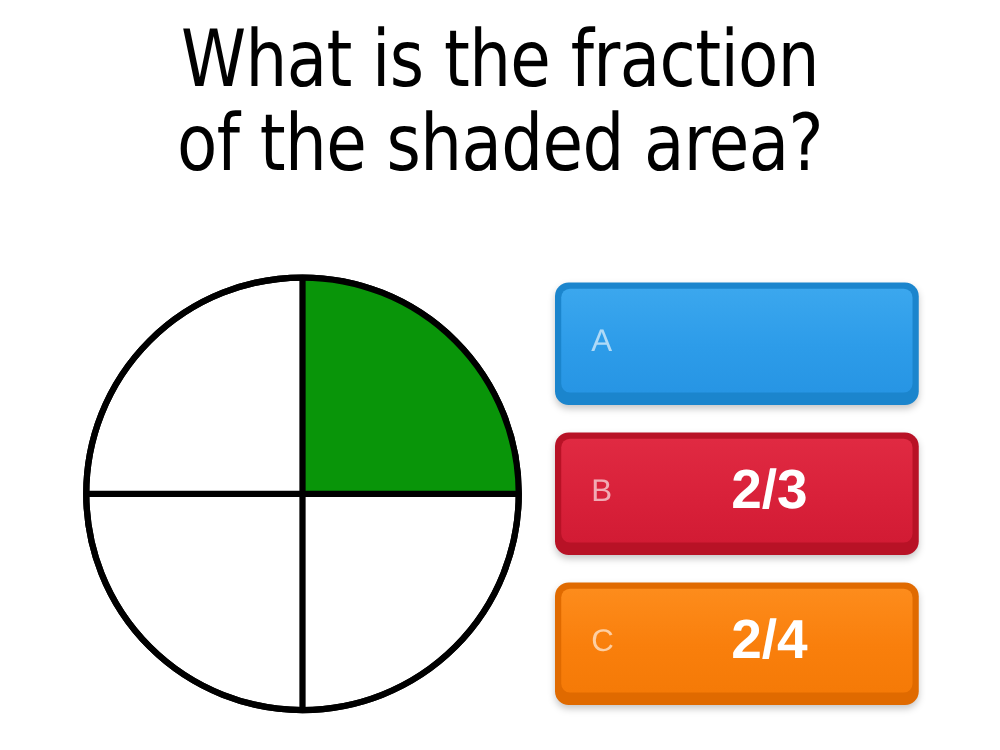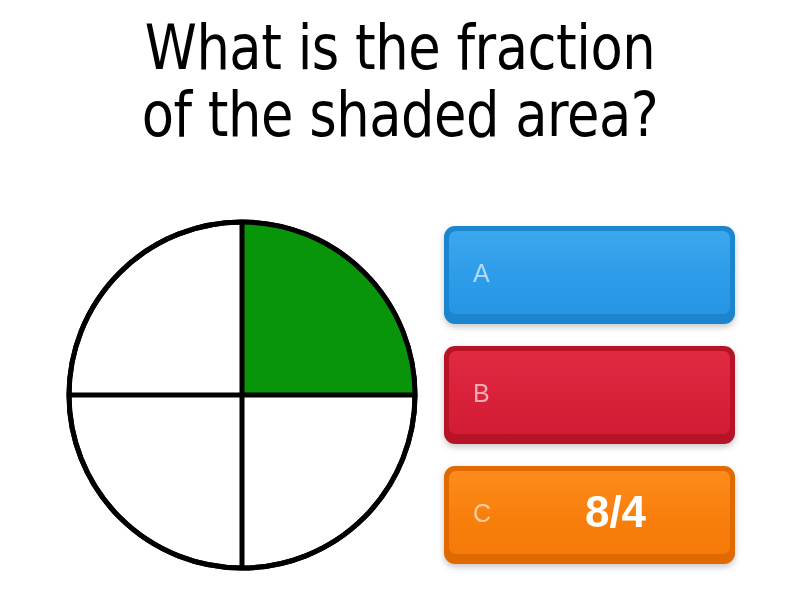--- a/index.html
+++ b/index.html
@@ -159,24 +159,25 @@
 
     <div class="answer-button opt-a">
       <div class="answer-face">
         <span class="answer-letter">A</span>
       </div>
     </div>
 
     <div class="answer-button opt-b">
       <div class="answer-face">
         <span class="answer-letter">B</span>
+        <span class="answer-text">2/3</span>
       </div>
     </div>
 
     <div class="answer-button opt-c">
       <div class="answer-face">
         <span class="answer-letter">C</span>
-        <span class="answer-text">8/4</span>
+        <span class="answer-text">2/4</span>
       </div>
     </div>
 
   </div>
 </div>
 
 </body></html>

